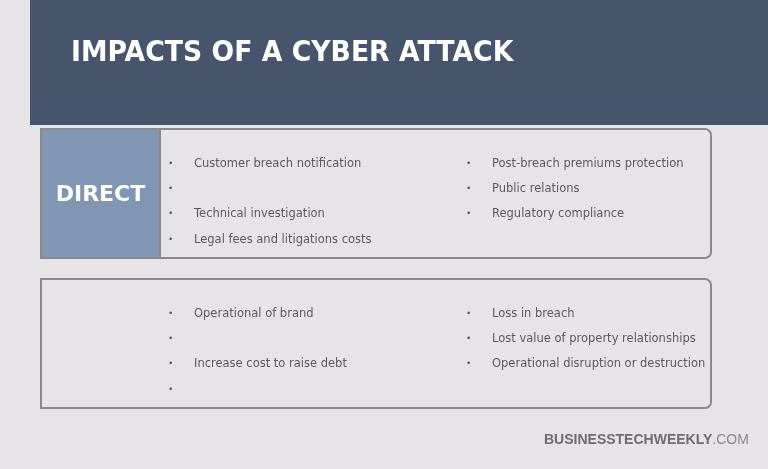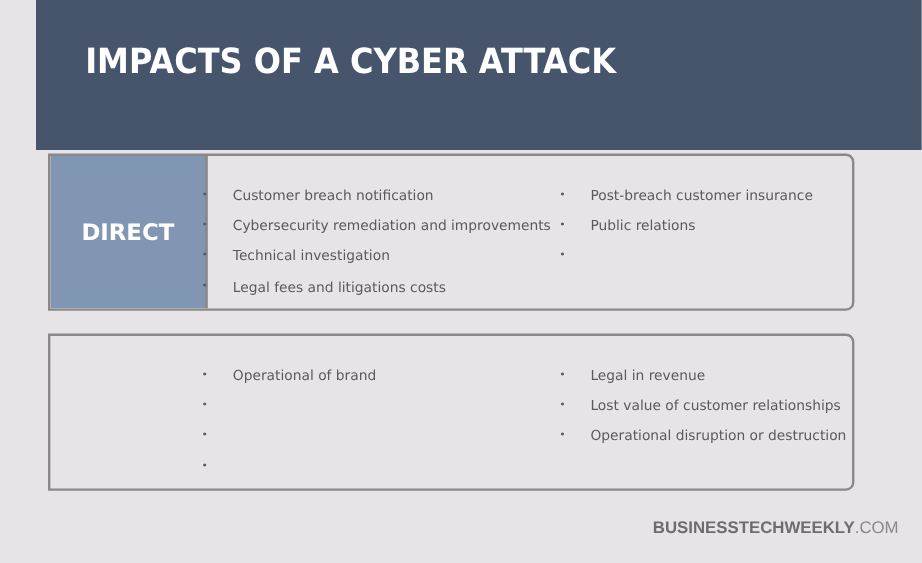--- a/index.html
+++ b/index.html
@@ -22,23 +22,23 @@
       white-space: nowrap;
     }
     .box {
       position: absolute; left: 40px; width: 672px; height: 131px;
       border: 2px solid #8a888a; border-radius: 0 7px 7px 0;
       background: #e6e4e6; overflow: hidden;
     }
     .box.direct { top: 128px; }
     .box.indirect { top: 278px; }
     .label {
-      position: absolute; left: 0; top: 0; bottom: 0; width: 131px;
+      position: absolute; left: 0; top: 0; bottom: 0; width: 119px;
       display: flex; align-items: center; justify-content: center;
-      color: #ffffff; font-weight: bold; font-size: 19px;
+      color: #ffffff; font-weight: bold; font-size: 22px;
       border-right: 2px solid #8a888a;
     }
     .direct .label { background: #8096b2; }
     .indirect .label { background: #726e6e; }
     .col { position: absolute; top: 20px; list-style: none; }
     .col.c1 { left: 126px; }
     .col.c2 { left: 424px; }
     .col li {
       height: 25.3px; font-size: 11.5px; color: #5a5a5e;
       display: flex; align-items: center; white-space: nowrap;
@@ -63,70 +63,71 @@
 
 <div class="box direct">
   <div class="label">DIRECT</div>
   <ul class="col c1">
     <li>
         <span class="bullet">•</span>
         <span>Customer breach notification</span>
       </li>
     <li>
         <span class="bullet">•</span>
-        <span>Cybersecurity remediation and improvements</span>
       </li>
     <li>
         <span class="bullet">•</span>
         <span>Technical investigation</span>
       </li>
     <li>
         <span class="bullet">•</span>
         <span>Legal fees and litigations costs</span>
       </li>
   </ul>
   <ul class="col c2">
     <li>
         <span class="bullet">•</span>
-        <span>Post-breach customer insurance</span>
+        <span>Post-breach premiums protection</span>
       </li>
     <li>
         <span class="bullet">•</span>
         <span>Public relations</span>
       </li>
     <li>
         <span class="bullet">•</span>
+        <span>Regulatory compliance</span>
       </li>
   </ul>
 </div>
 
 <div class="box indirect">
   <ul class="col c1">
     <li>
         <span class="bullet">•</span>
         <span>Operational of brand</span>
       </li>
     <li>
         <span class="bullet">•</span>
       </li>
     <li>
         <span class="bullet">•</span>
+        <span>Increase cost to raise debt</span>
       </li>
     <li>
         <span class="bullet">•</span>
       </li>
   </ul>
   <ul class="col c2">
     <li>
         <span class="bullet">•</span>
-        <span>Legal in revenue</span>
+        <span>Loss in breach</span>
       </li>
     <li>
         <span class="bullet">•</span>
-        <span>Lost value of customer relationships</span>
+        <span>Lost value of property relationships</span>
       </li>
     <li>
         <span class="bullet">•</span>
         <span>Operational disruption or destruction</span>
       </li>
   </ul>
 </div>
 
 <div class="footer">
   <span class="brand">BUSINESSTECHWEEKLY</span><span class="tld">.COM</span>

